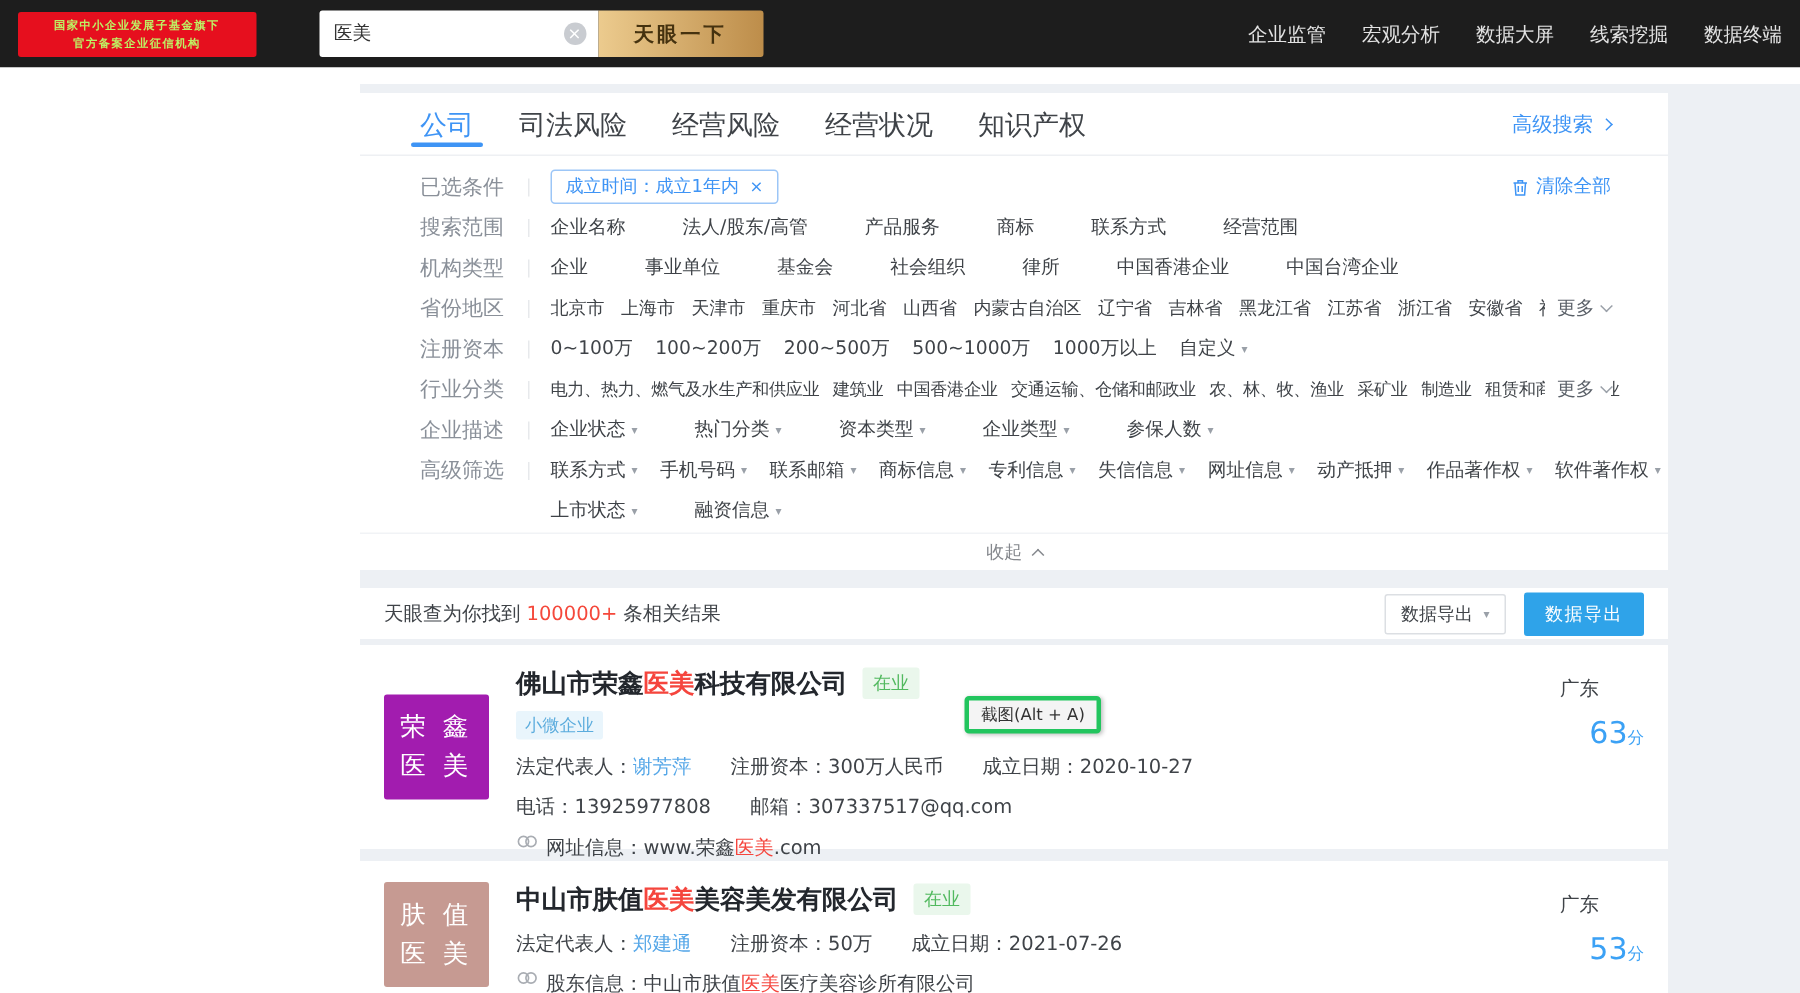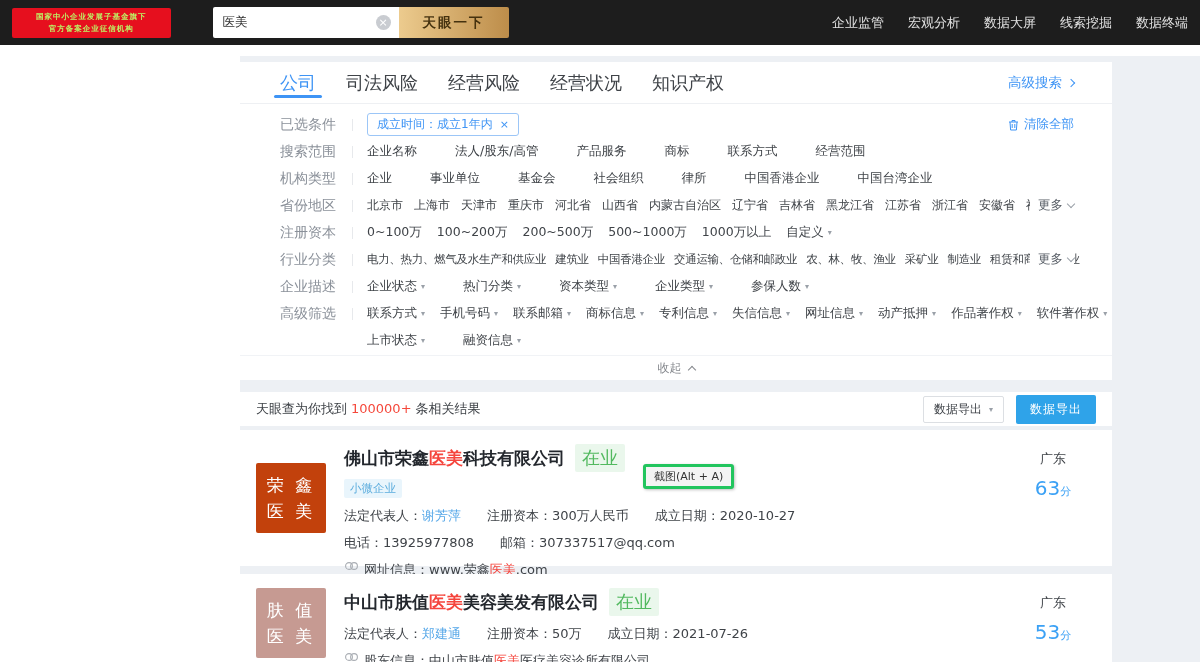--- a/index.html
+++ b/index.html
@@ -72,29 +72,29 @@
   
   .card { display:flex; padding:12px 16px; }
   .card1 { top:385px; height:136px; }
   .card2 { top:529px; height:110px; }
   .card-logo { width:70px; height:70px; border-radius:2px; flex:none; color:#fff; display:flex; flex-direction:column; align-items:center; justify-content:center; font-size:17px; letter-spacing:3px; line-height:1.55; align-self:center; }
   .card2 .card-logo { align-self:flex-start; margin-top:2px; }
   .card-main { margin-left:18px; flex:1; padding-top:2px; }
   .card-title-row { display:flex; align-items:center; gap:10px; }
   .card-title { font-size:17px; font-weight:bold; color:#23272d; cursor:pointer; }
   .hl { color:#f5453d; }
-  .status-tag { background:#eaf7ec; color:#52b95f; font-size:18px; padding:2px 7px; border-radius:2px;text-align:right; }
+  .status-tag { background:#eaf7ec; color:#52b95f; font-size:12px; padding:2px 7px; border-radius:2px;text-align:right; }
   .mini-tag { display:inline-block; background:#e9f5fc; color:#5bacdd; font-size:11.5px; padding:2px 6px; border-radius:2px; margin-top:7px; cursor:pointer; }
   .field-line { display:flex; margin-top:9px; font-size:13px; color:#3f4348; white-space:nowrap; }
   .field { margin-right:26px; }
   .field .lk { color:#55a7e8; cursor:pointer; }
   .link-ico { margin-right:5px; display:inline-flex; }
   .card-side { flex:none; width:86px; text-align:center; padding-top:8px; }
   .province { font-size:13px; color:#3f4348; }
-  .score { margin-top:8px; color:#3ba1f5; cursor:pointer; }
+  .score { margin-top:8px; color:#3ba1f5; cursor:pointer;text-align:right; }
   .score .num { font-size:20px; }
   .score .unit { font-size:11px; }
 
   
   .tooltip { position:absolute; left:643px; top:464px; background:#f4f4f4; border:3px solid #22c55e; border-radius:3px; padding:2px 8px; font-size:11px; color:#333; box-shadow:1px 1px 3px rgba(0,0,0,0.25); z-index:50; }
 </style>
 </head>
 <body>
 
 <div class="topbar">
@@ -424,21 +424,21 @@
     <div class="rh-right">
       <div class="sort-box">
         <span>数据导出</span>
         <span class="caret-down">▾</span>
       </div>
       <button class="export-btn">数据导出</button>
     </div>
   </div>
 
   <div class="panel card card1">
-    <div class="card-logo" style="background:#c2410c">
+    <div class="card-logo" style="background:#a21caf">
       <div>荣 鑫</div>
       <div>医 美</div>
     </div>
     <div class="card-main">
       <div class="card-title-row">
         <span class="card-title"><span>佛山市荣鑫</span><span class="hl">医美</span><span>科技有限公司</span></span>
         <span class="status-tag">在业</span>
       </div>
       <span class="mini-tag">小微企业</span>
       <div class="field-line">

